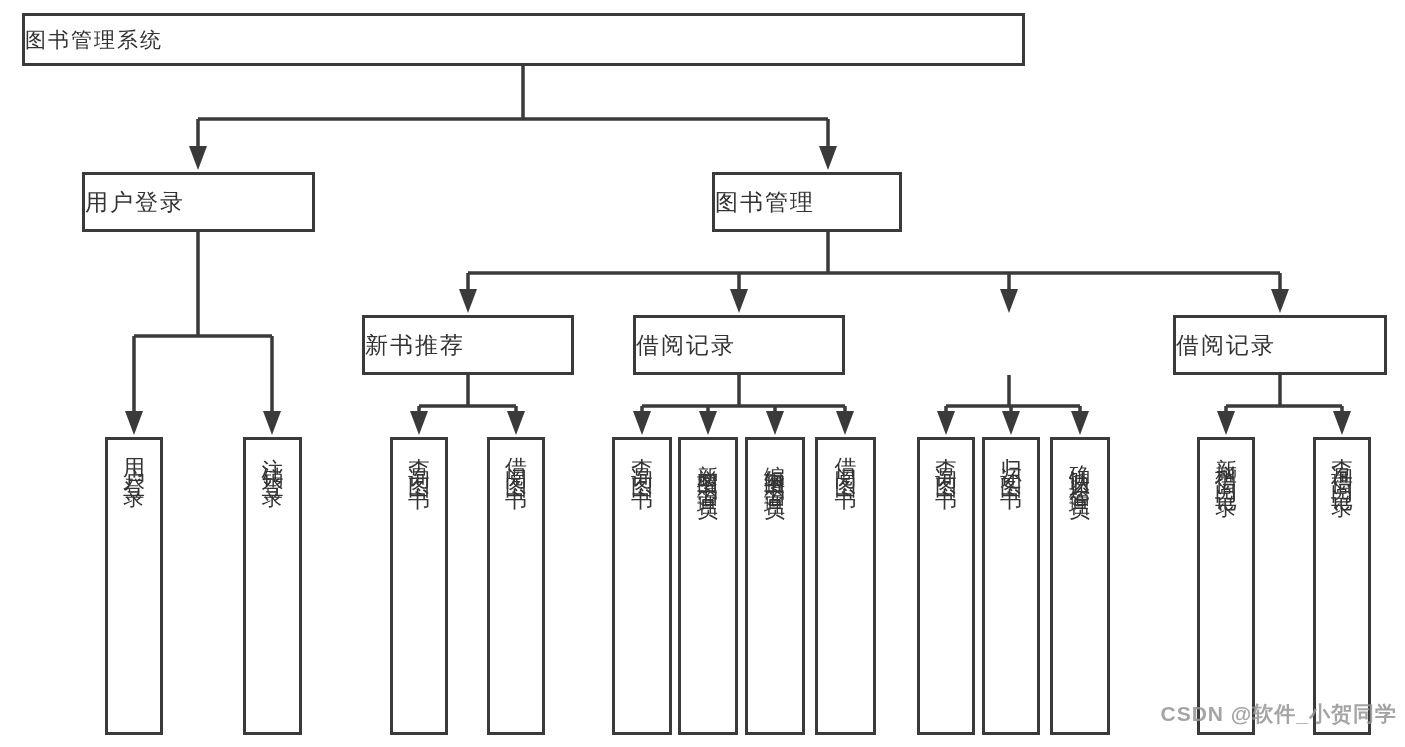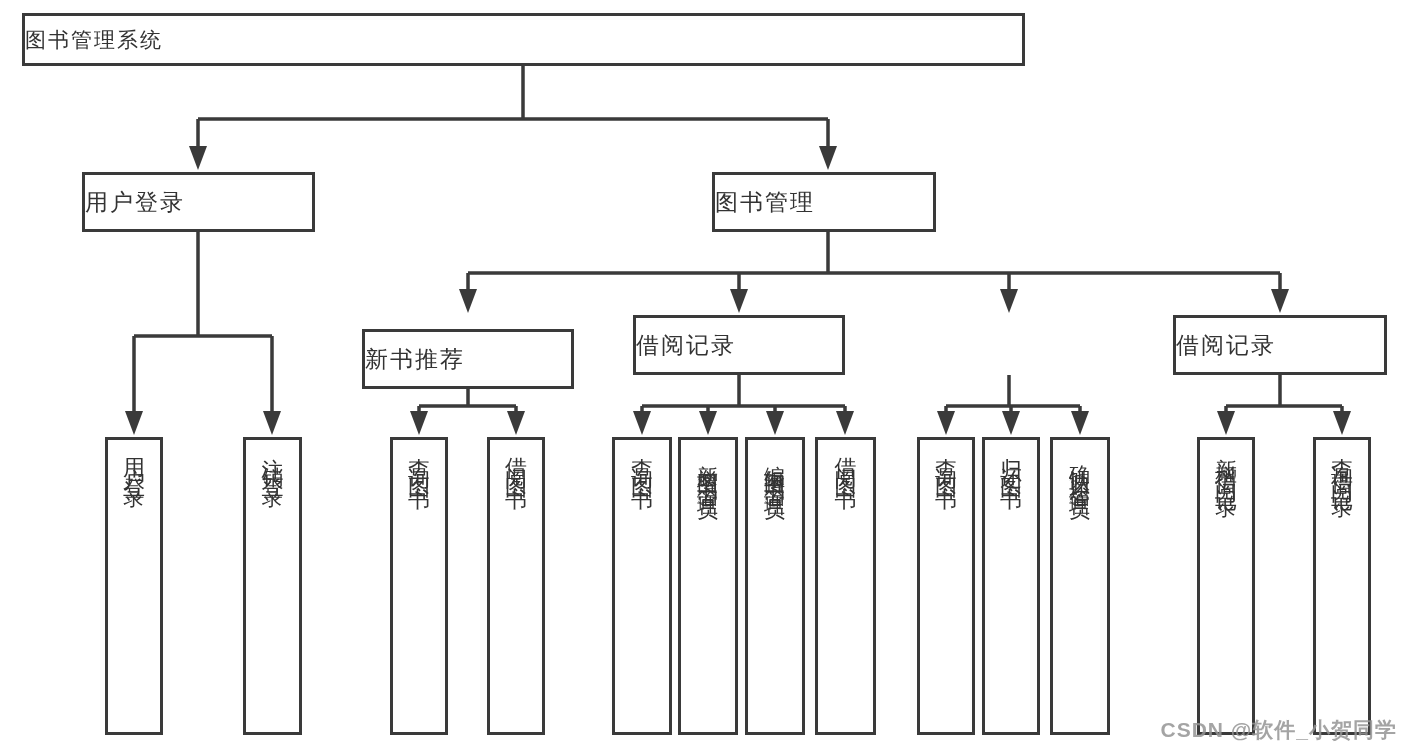--- a/index.html
+++ b/index.html
@@ -54,21 +54,21 @@
   }
   .v.ls-md .vtext { letter-spacing: 8px; font-size: 22px; }
   .v.ls-sm .vtext { letter-spacing: 5px; font-size: 21px; }
   .v.v-top {
     justify-content: flex-start;
     padding-top: 8px;
   }
   .watermark {
     position: absolute;
     right: 8px;
-    bottom: 3px;
+    bottom: 19px;
     font-size: 21px;
     font-weight: 600;
     letter-spacing: 1px;
     color: rgba(148, 148, 148, 0.85);
     white-space: nowrap;
   }
 </style>
 </head>
 <body>
 
@@ -119,25 +119,25 @@
     </g>
   </svg>
 
   <div class="box" style="left:22px; top:13px; width:1003px; height:53px">
     <span class="root-label">图书管理系统</span>
   </div>
 
   <div class="box" style="left:82px; top:172px; width:233px; height:60px">
     <span class="h-label">用户登录</span>
   </div>
-  <div class="box" style="left:712px; top:172px; width:224px; height:60px">
+  <div class="box" style="left:712px; top:172px; width:190px; height:60px">
     <span class="h-label">图书管理</span>
   </div>
 
-  <div class="box" style="left:362px; top:329px; width:212px; height:60px">
+  <div class="box" style="left:362px; top:315px; width:212px; height:60px">
     <span class="h-label">新书推荐</span>
   </div>
   <div class="box" style="left:633px; top:315px; width:212px; height:60px">
     <span class="h-label">借阅记录</span>
   </div>
   <div class="box" style="left:1173px; top:315px; width:214px; height:60px">
     <span class="h-label">借阅记录</span>
   </div>
 
   <div class="box v" style="left:105px; top:437px; width:58px; height:298px">

